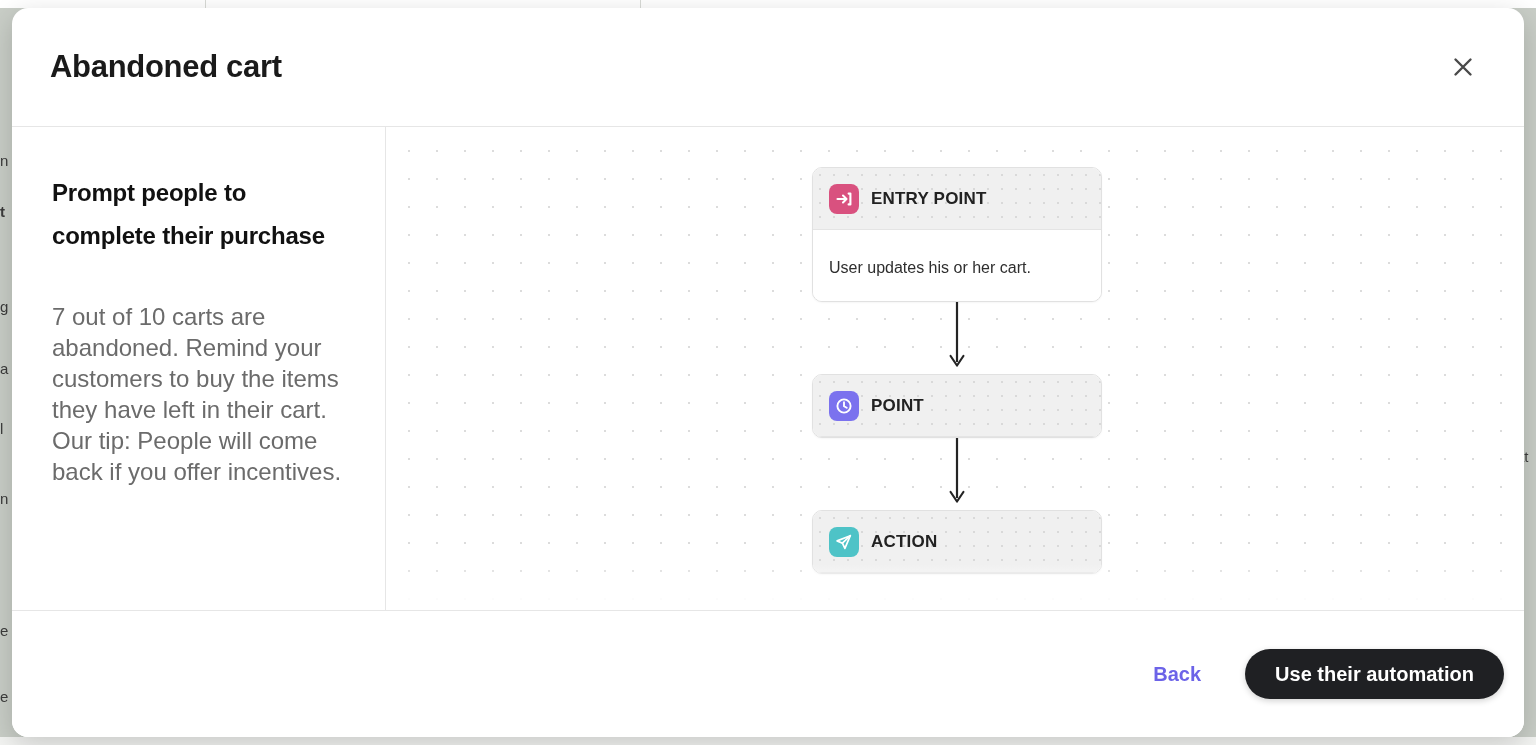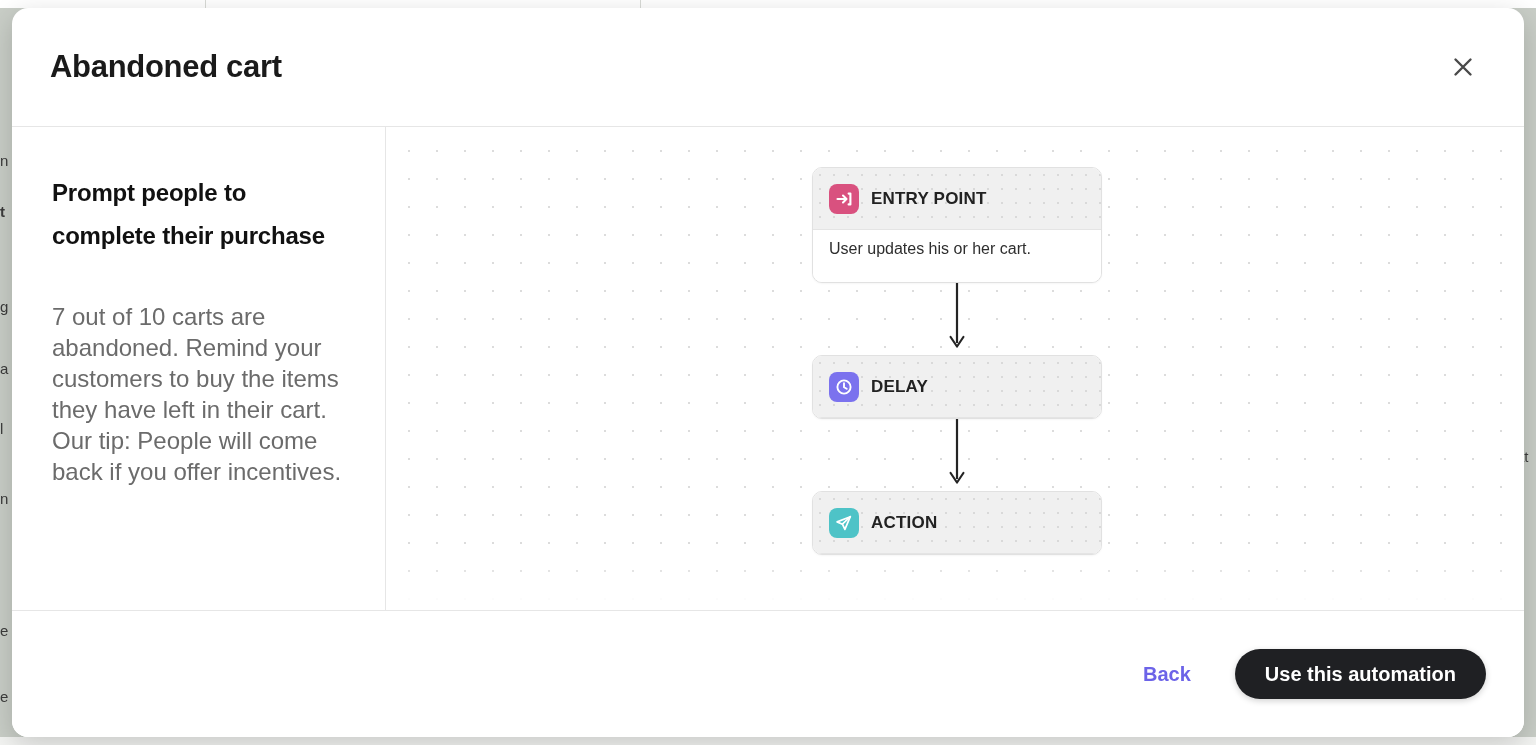--- a/index.html
+++ b/index.html
@@ -177,21 +177,21 @@
   }
   .node-icon svg { display: block; }
   .node-label {
     margin-left: 12px;
     font-size: 17px;
     font-weight: bold;
     color: #222222;
     letter-spacing: 0.2px;
   }
   .node-body {
-    padding: 8px 16px 22px 16px;
+    padding: 27px 16px 22px 16px;
     font-size: 16px;
     line-height: 22px;
     color: #2e2e2e;
     background: #ffffff;
   }
   .node-body b { font-weight: bold; color: #111111; }
 
   
   .connector {
     height: 72px;
@@ -211,21 +211,21 @@
   }
 
   
   #modal-footer {
     flex: 0 0 127px;
     height: 127px;
     border-top: 1px solid #e6e6e6;
     display: flex;
     align-items: center;
     justify-content: flex-end;
-    padding-right: 38px;
+    padding-right: 20px;
     background: #ffffff;
   }
   #back-button {
     font-size: 20px;
     font-weight: bold;
     color: #6c63e8;
     background: none;
     border: none;
     cursor: pointer;
     padding: 8px 10px;
@@ -316,21 +316,21 @@
           </div>
 
           <div class="node-card">
             <div class="node-head">
               <div class="node-icon" style="background:#7b72ee;">
                 <svg width="18" height="18" viewBox="0 0 18 18" fill="none">
                   <circle cx="9" cy="9" r="6.6" stroke="#ffffff" stroke-width="1.9"></circle>
                   <path d="M9 5.2 V9.2 L11.7 10.8" stroke="#ffffff" stroke-width="1.9" stroke-linecap="round" stroke-linejoin="round"></path>
                 </svg>
               </div>
-              <div class="node-label">DELAY</div>
+              <div class="node-label">POINT</div>
             </div>
           </div>
 
           <div class="connector">
             <svg width="16" height="72" viewBox="0 0 16 72" fill="none">
               <path d="M8 0 V60" stroke="#242424" stroke-width="2.2"></path>
               <path d="M1.6 54 L8 63.5 L14.4 54" stroke="#242424" stroke-width="2.2" stroke-linecap="round" stroke-linejoin="round" fill="none"></path>
             </svg>
           </div>
 
@@ -348,16 +348,16 @@
           </div>
 
         </div>
       </div>
       <div id="canvas-fade"></div>
     </div>
   </div>
 
   <div id="modal-footer">
     <button id="back-button" style="color: rgb(108, 99, 232);">Back</button>
-    <button id="use-automation-button" style="background: rgb(31, 32, 35);">Use this automation</button>
+    <button id="use-automation-button" style="background: rgb(31, 32, 35);">Use their automation</button>
   </div>
 
 </div>
 
 </body></html>

